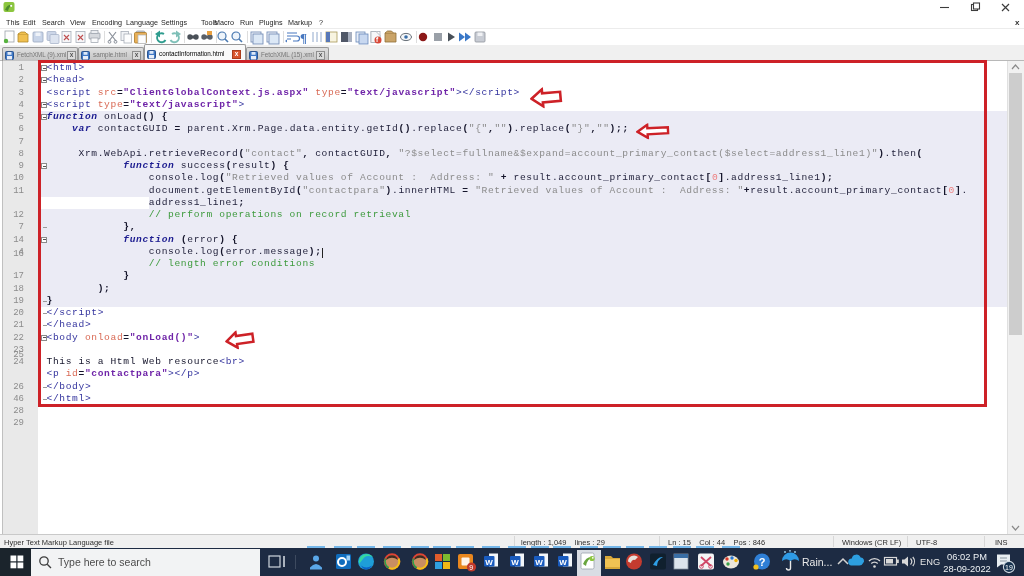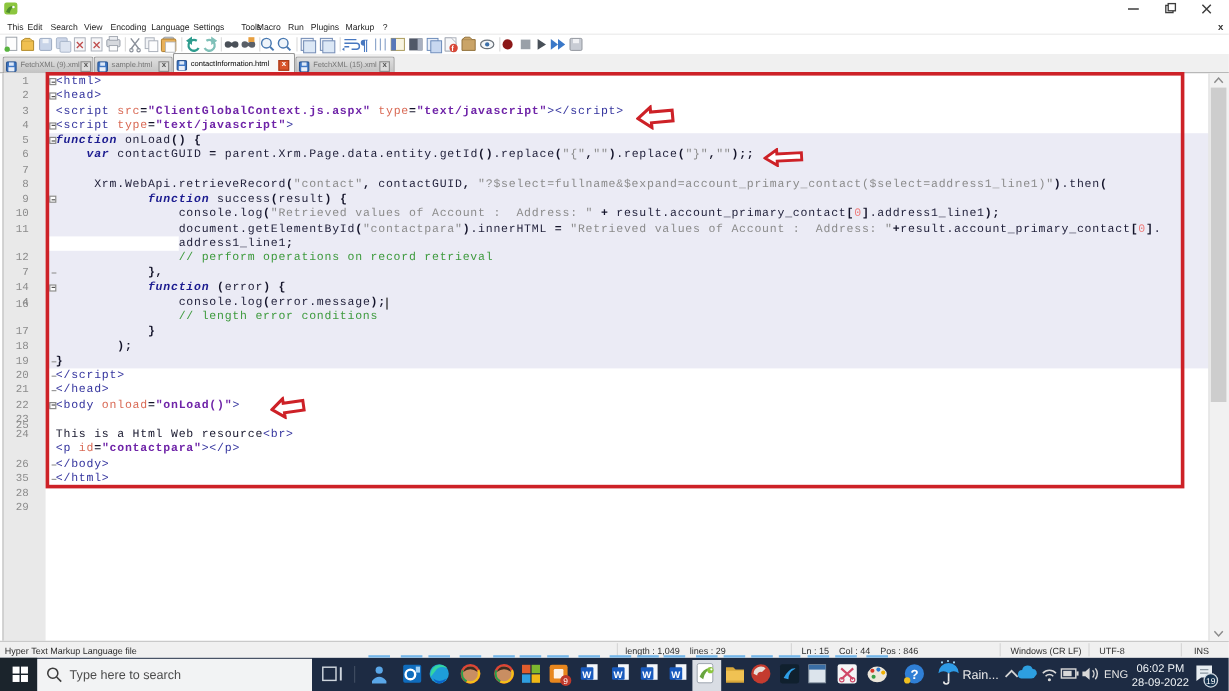--- a/index.html
+++ b/index.html
@@ -220,21 +220,21 @@
 <div class="num" style="top:270.25px">17</div>
 <div class="num" style="top:282.5px">18</div>
 <div class="num" style="top:294.75px">19</div>
 <div class="num" style="top:307.0px">20</div>
 <div class="num" style="top:319.25px">21</div>
 <div class="num" style="top:331.5px">22</div>
 <div class="num" style="top:343.75px">23</div>
 <div class="num" style="top:356.0px">24</div>
 <div class="num" style="top:349px">25</div>
 <div class="num" style="top:380.5px">26</div>
-<div class="num" style="top:392.75px">35</div>
+<div class="num" style="top:392.75px">46</div>
 <div class="num" style="top:405.0px">28</div>
 <div class="num" style="top:417.25px">29</div>
 <div class="fold" style="top:65.0px">
       <i></i>
     </div>
 <div class="fold" style="top:77.25px">
       <i></i>
     </div>
 <div class="fold" style="top:101.75px">
       <i></i>

